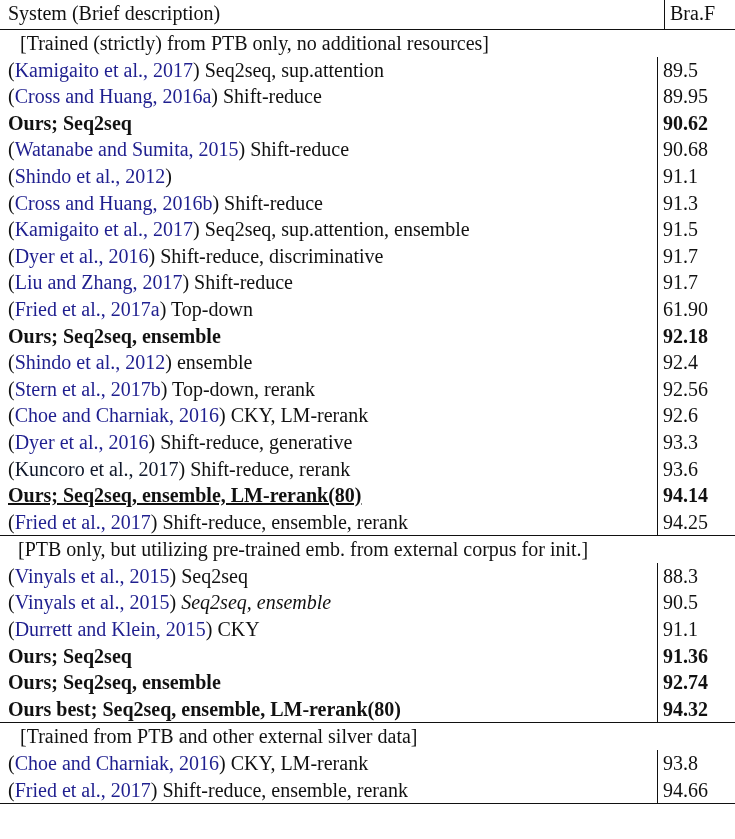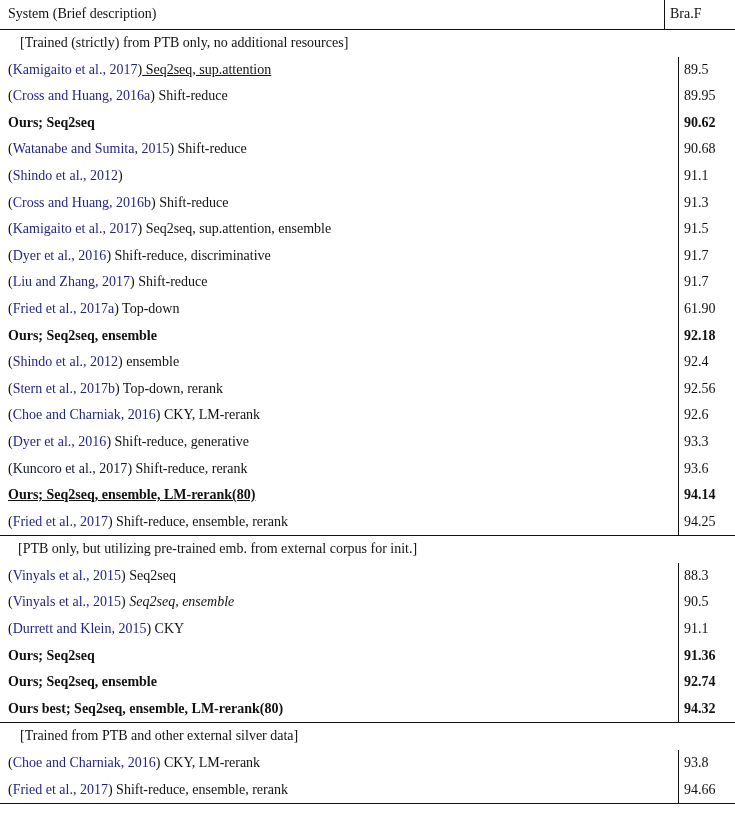--- a/index.html
+++ b/index.html
@@ -1,22 +1,22 @@
 <!DOCTYPE html>
 <html><head>
 <meta charset="utf-8">
 <style>
   html, body { margin: 0; padding: 0; background: #ffffff; }
   body { width: 735px; height: 839px; overflow: hidden; position: relative;
          font-family: "Liberation Serif", "DejaVu Serif", serif; color: #111111; }
   #tbl { position: absolute; left: 0; top: 0; width: 735px; }
-  .row { position: relative; height: 26.6px; line-height: 26.6px; font-size: 14px; white-space: nowrap; }
+  .row { position: relative; height: 26.6px; line-height: 26.6px; font-size: 20px; white-space: nowrap; }
   .hdr { height: 29px; line-height: 27px; border-bottom: 1.5px solid #111; }
   .sys { position: absolute; left: 8px; top: 0; }
-  .val { position: absolute; left: 678px; top: 0; height: 100%; border-left: 1.3px solid #111; padding-left: 5px; }
+  .val { position: absolute; left: 657px; top: 0; height: 100%; border-left: 1.3px solid #111; padding-left: 5px; }
   .hdr .val { left: 664px; }
   .section .sec { position: absolute; left: 20px; top: 0; }
   .section.wide .sec { left: 20px; }
   .bold { font-weight: bold; }
   .cite { color: #1f1f8f; }
   .rule { border-top: 1.5px solid #111; }
   .bottom { border-bottom: 1.5px solid #111; }
 </style>
 </head>
 <body>
@@ -24,21 +24,21 @@
 <div id="tbl">
   <div class="row hdr">
     <span class="sys">System (Brief description)</span>
     <span class="val">Bra.F</span>
   </div>
   <div id="body">
       <div class="row section">
         <span class="sec">[Trained (strictly) from PTB only, no additional resources]</span>
       </div>
       <div class="row">
-        <span class="sys"><span>(</span><span class="cite" style="color: rgb(31, 31, 143);">Kamigaito et al., 2017</span><span>)</span><span style="white-space: pre; text-decoration: underline;"> Seq2seq, sup.attention</span></span>
+        <span class="sys"><span>(</span><span class="cite" style="color: rgb(31, 31, 143);">Kamigaito et al., 2017</span><span>)</span><span style="white-space: pre;"> Seq2seq, sup.attention</span></span>
         <span class="val">89.5</span>
       </div>
       <div class="row">
         <span class="sys"><span>(</span><span class="cite" style="color: rgb(31, 31, 143);">Cross and Huang, 2016a</span><span>)</span><span style="white-space: pre;"> Shift-reduce</span></span>
         <span class="val">89.95</span>
       </div>
       <div class="row bold">
         <span class="sys"><span style="white-space: pre;">Ours; Seq2seq</span></span>
         <span class="val">90.62</span>
       </div>

